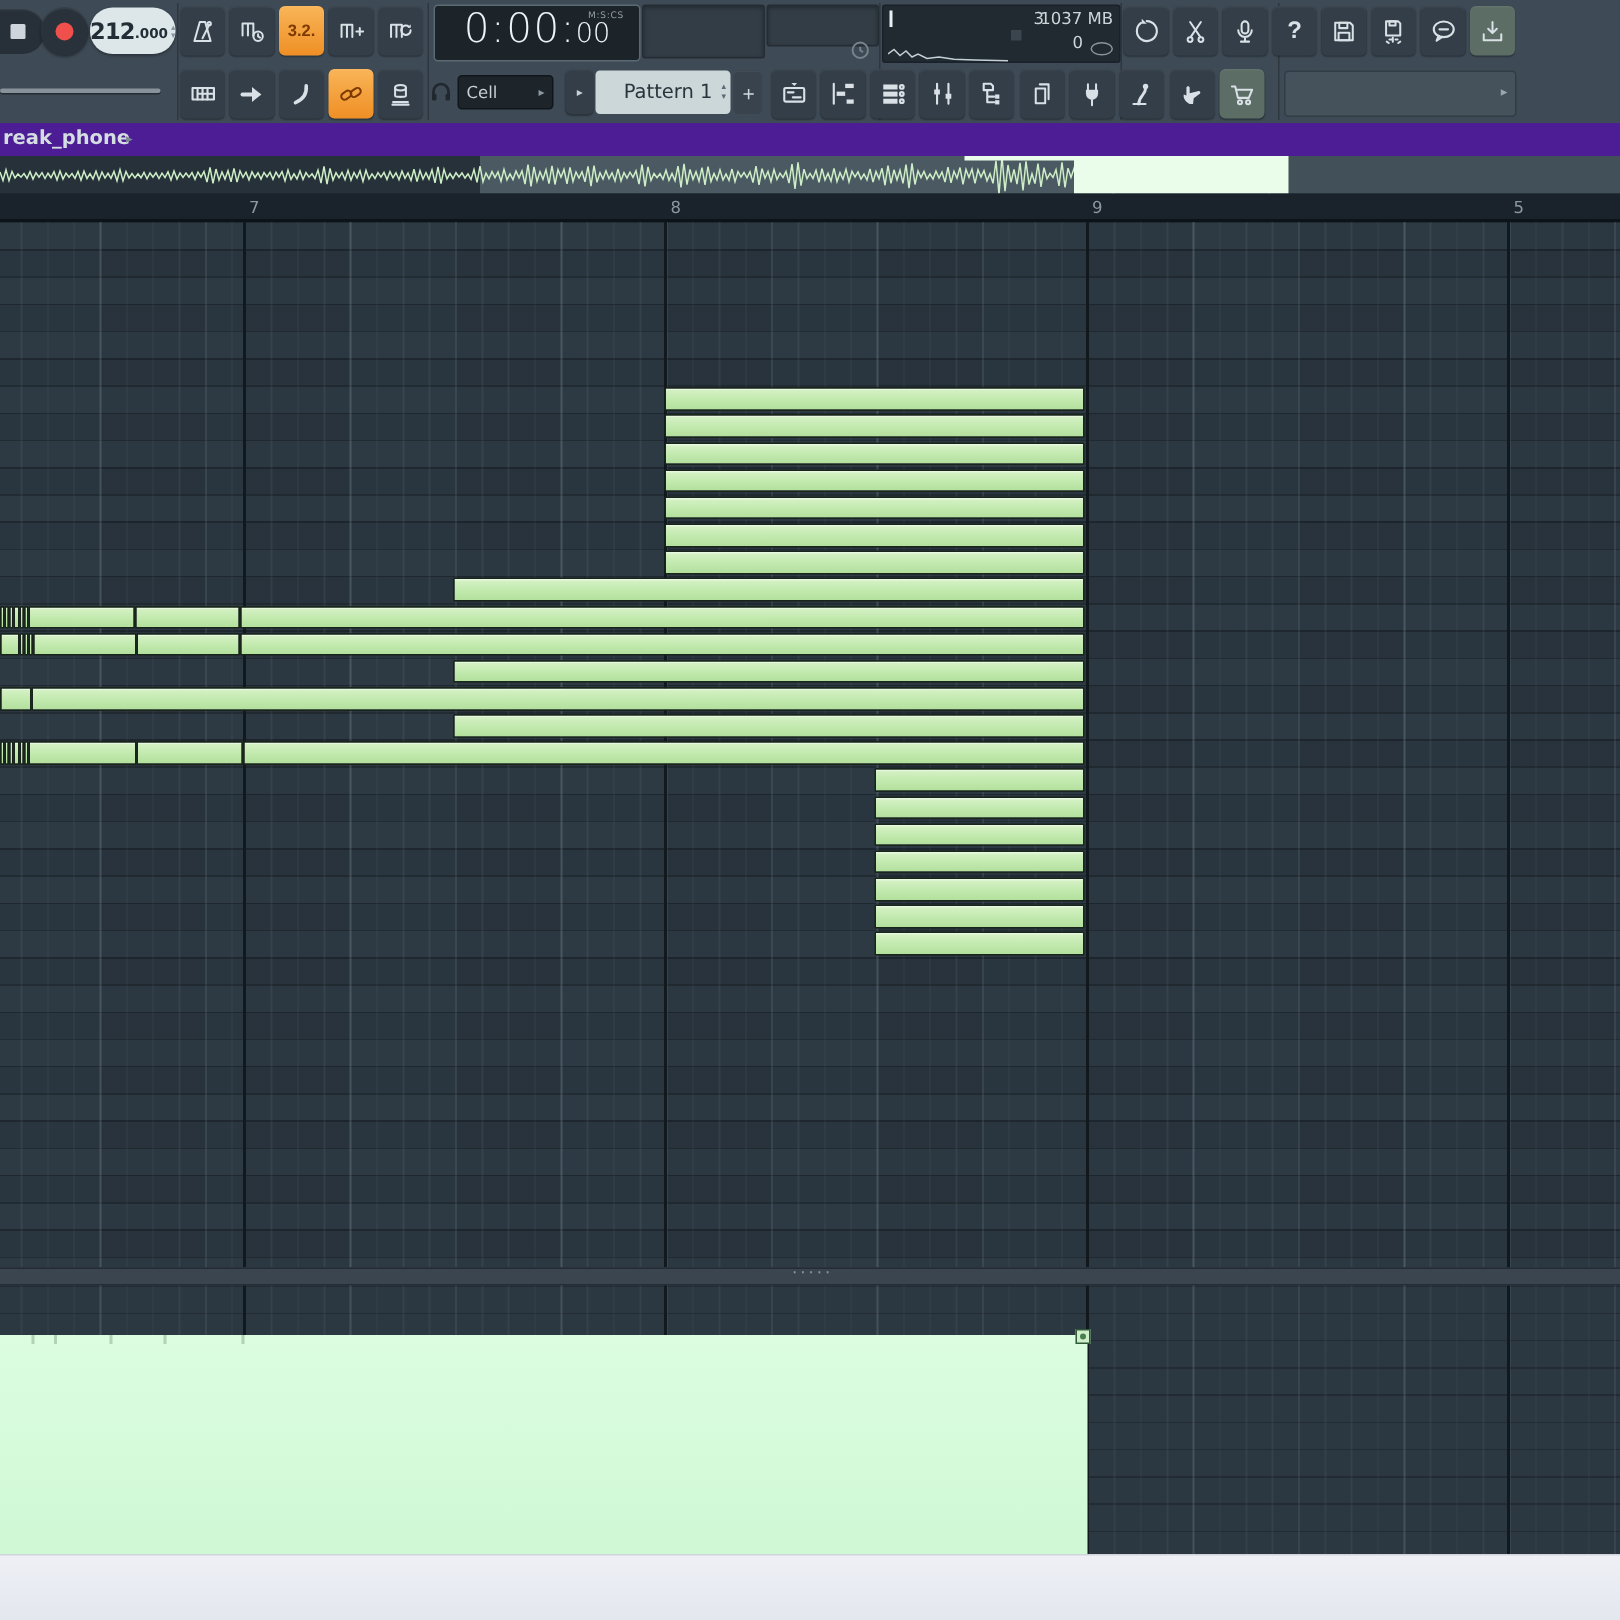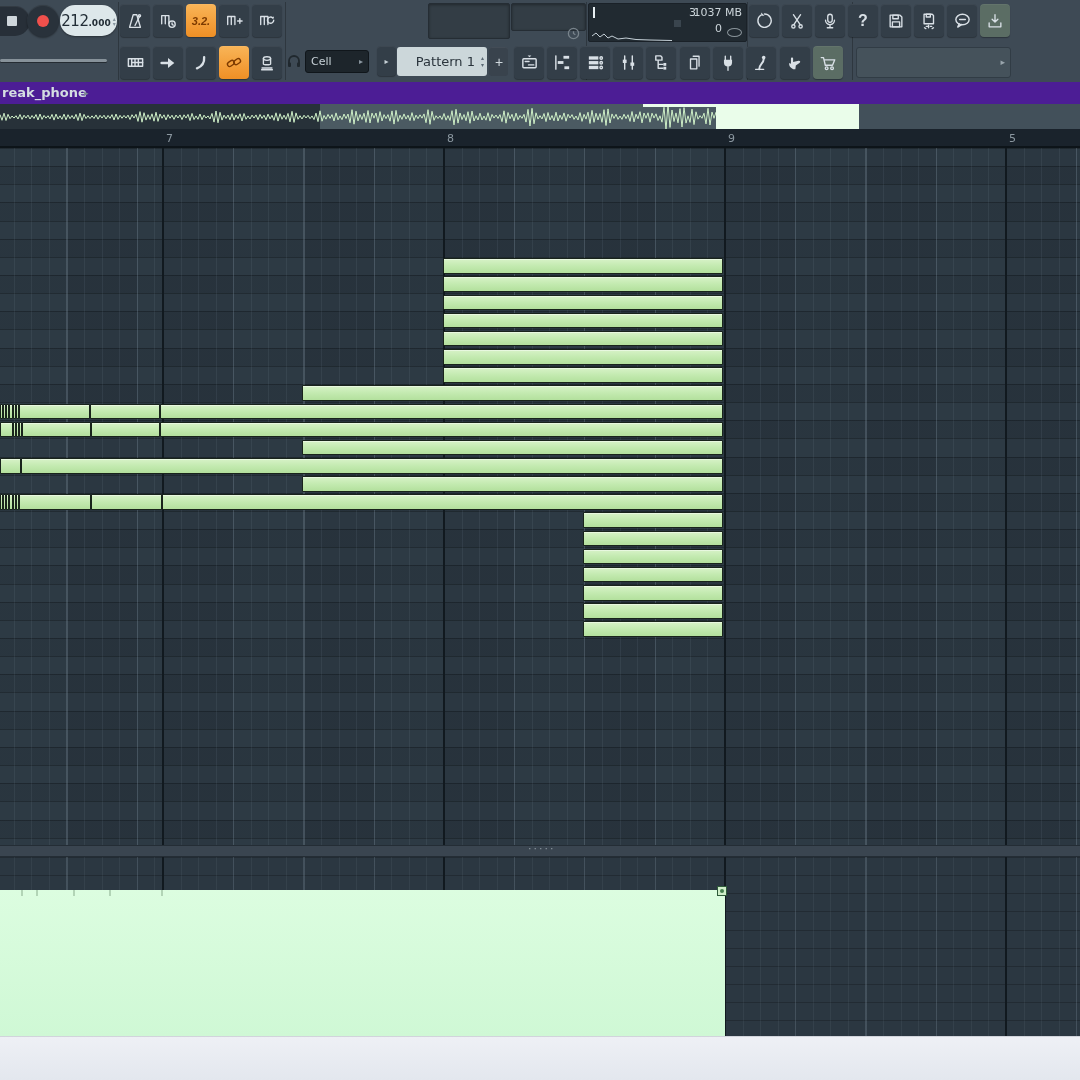--- a/index.html
+++ b/index.html
@@ -20,21 +20,21 @@
   .tb.lit{background:#5b6d64;}
   .row2{top:46px;}
   #stop-btn{left:-20px;top:6px;width:50px;height:30px;border-radius:15px;background:#272f38;
       box-shadow:inset 0 1px 0 rgba(255,255,255,.06);}
   #stop-btn .sq{position:absolute;left:27px;top:10px;width:10px;height:10px;background:#cfd6db;border-radius:1px;}
   #rec-btn{left:27px;top:5px;width:32px;height:32px;border-radius:50%;background:#29323b;
       box-shadow:inset 0 1px 0 rgba(255,255,255,.06),0 1px 2px rgba(0,0,0,.4);}
   #rec-btn .dot{position:absolute;left:10px;top:10px;width:12px;height:12px;border-radius:50%;background:#f0504c;}
   #tempo{left:60px;top:5px;width:57px;height:31px;border-radius:15px;background:#dde7ea;color:#222d36;
       display:flex;align-items:center;justify-content:center;box-shadow:0 1px 2px rgba(0,0,0,.35);}
-  #tempo .main{font-size:15px;font-weight:normal;letter-spacing:-.5px;}
+  #tempo .main{font-size:15px;font-weight:bold;letter-spacing:-.5px;}
   #tempo .frac{font-size:9px;font-weight:bold;margin-top:4px;}
   #tempo .steppers{font-size:6px;line-height:5px;color:#8795a0;margin-left:2px;}
   #time-panel{left:289px;top:3px;width:136px;height:36px;background:#1c2329;border:1px solid #5a6a74;
       border-radius:3px;color:#edf5f8;display:flex;align-items:baseline;justify-content:center;}
   #time-panel .big{font-size:27px;font-weight:200;letter-spacing:1px;}
   #time-panel .small{font-size:18px;font-weight:200;}
   #time-panel .unit{position:absolute;right:10px;top:3px;font-size:6px;color:#93a0a8;letter-spacing:.5px;}
   .blankpanel{background:#333d45;border:1px solid #252d34;border-radius:2px;box-shadow:inset 0 1px 3px rgba(0,0,0,.35);}
   #clock-icon{left:567px;top:27px;width:13px;height:13px;}
   #sys-panel{left:588px;top:3px;width:157px;height:37px;background:#212a31;border:1px solid #1a2128;border-radius:2px;color:#ccd5da;font-size:11px;}
@@ -132,36 +132,41 @@
       </svg>
     </button>
   <button class="tb" style="left:153px;top:4px">
     <svg width="18" height="18" viewBox="0 0 20 20">
         <path d="M3 4 v9 M7 4 v9 M11 4 v9 M3 4 h8"></path>
         <circle cx="14.5" cy="13.5" r="3.5"></circle>
         <path d="M14.5 12 v1.7 l1.4 .8"></path>
       </svg>
     </button>
   <button class="tb orange" style="left:186px;top:4px">
-    <span style="font-size:11px;font-style:italic;font-weight:bold;color:#7c3a00">3.2.</span>
+    <span style="font-size:11px;font-weight:bold;color:#7c3a00">3.2.</span>
     </button>
   <button class="tb" style="left:219px;top:4px">
     <svg width="18" height="18" viewBox="0 0 20 20">
         <path d="M3 5 v9 M7 5 v9 M11 5 v9 M3 5 h8"></path>
         <path d="M14 10 h5 M16.5 7.5 v5"></path>
       </svg>
     </button>
   <button class="tb" style="left:252px;top:4px">
     <svg width="18" height="18" viewBox="0 0 20 20">
         <path d="M3 5 v9 M7 5 v9 M11 5 v9 M3 5 h8"></path>
         <path d="M17.5 9 a3.5 3.5 0 1 1 -1.2 -2.6"></path>
         <path d="M17.6 4.6 v2.6 h-2.4" fill="#d9e0e6" stroke="none"></path>
       </svg>
     </button>
 
+  <div id="time-panel" class="abs">
+    <span class="big">0:00:</span>
+    <span class="small">00</span>
+    <span class="unit">M:S:CS</span>
+  </div>
 
   <div class="abs blankpanel" style="left:428px;top:3px;width:80px;height:34px"></div>
   <div class="abs blankpanel" style="left:511px;top:3px;width:73px;height:26px"></div>
   <svg id="clock-icon" class="abs" viewBox="0 0 14 14">
       <circle cx="7" cy="7" r="5.5" fill="none" stroke="#78838b" stroke-width="1.4"></circle>
       <path d="M7 4.5 V7 l2 1.4" fill="none" stroke="#78838b" stroke-width="1.4"></path>
     </svg>
 
   <div id="sys-panel" class="abs">
     <span class="cpu-bar"></span>

